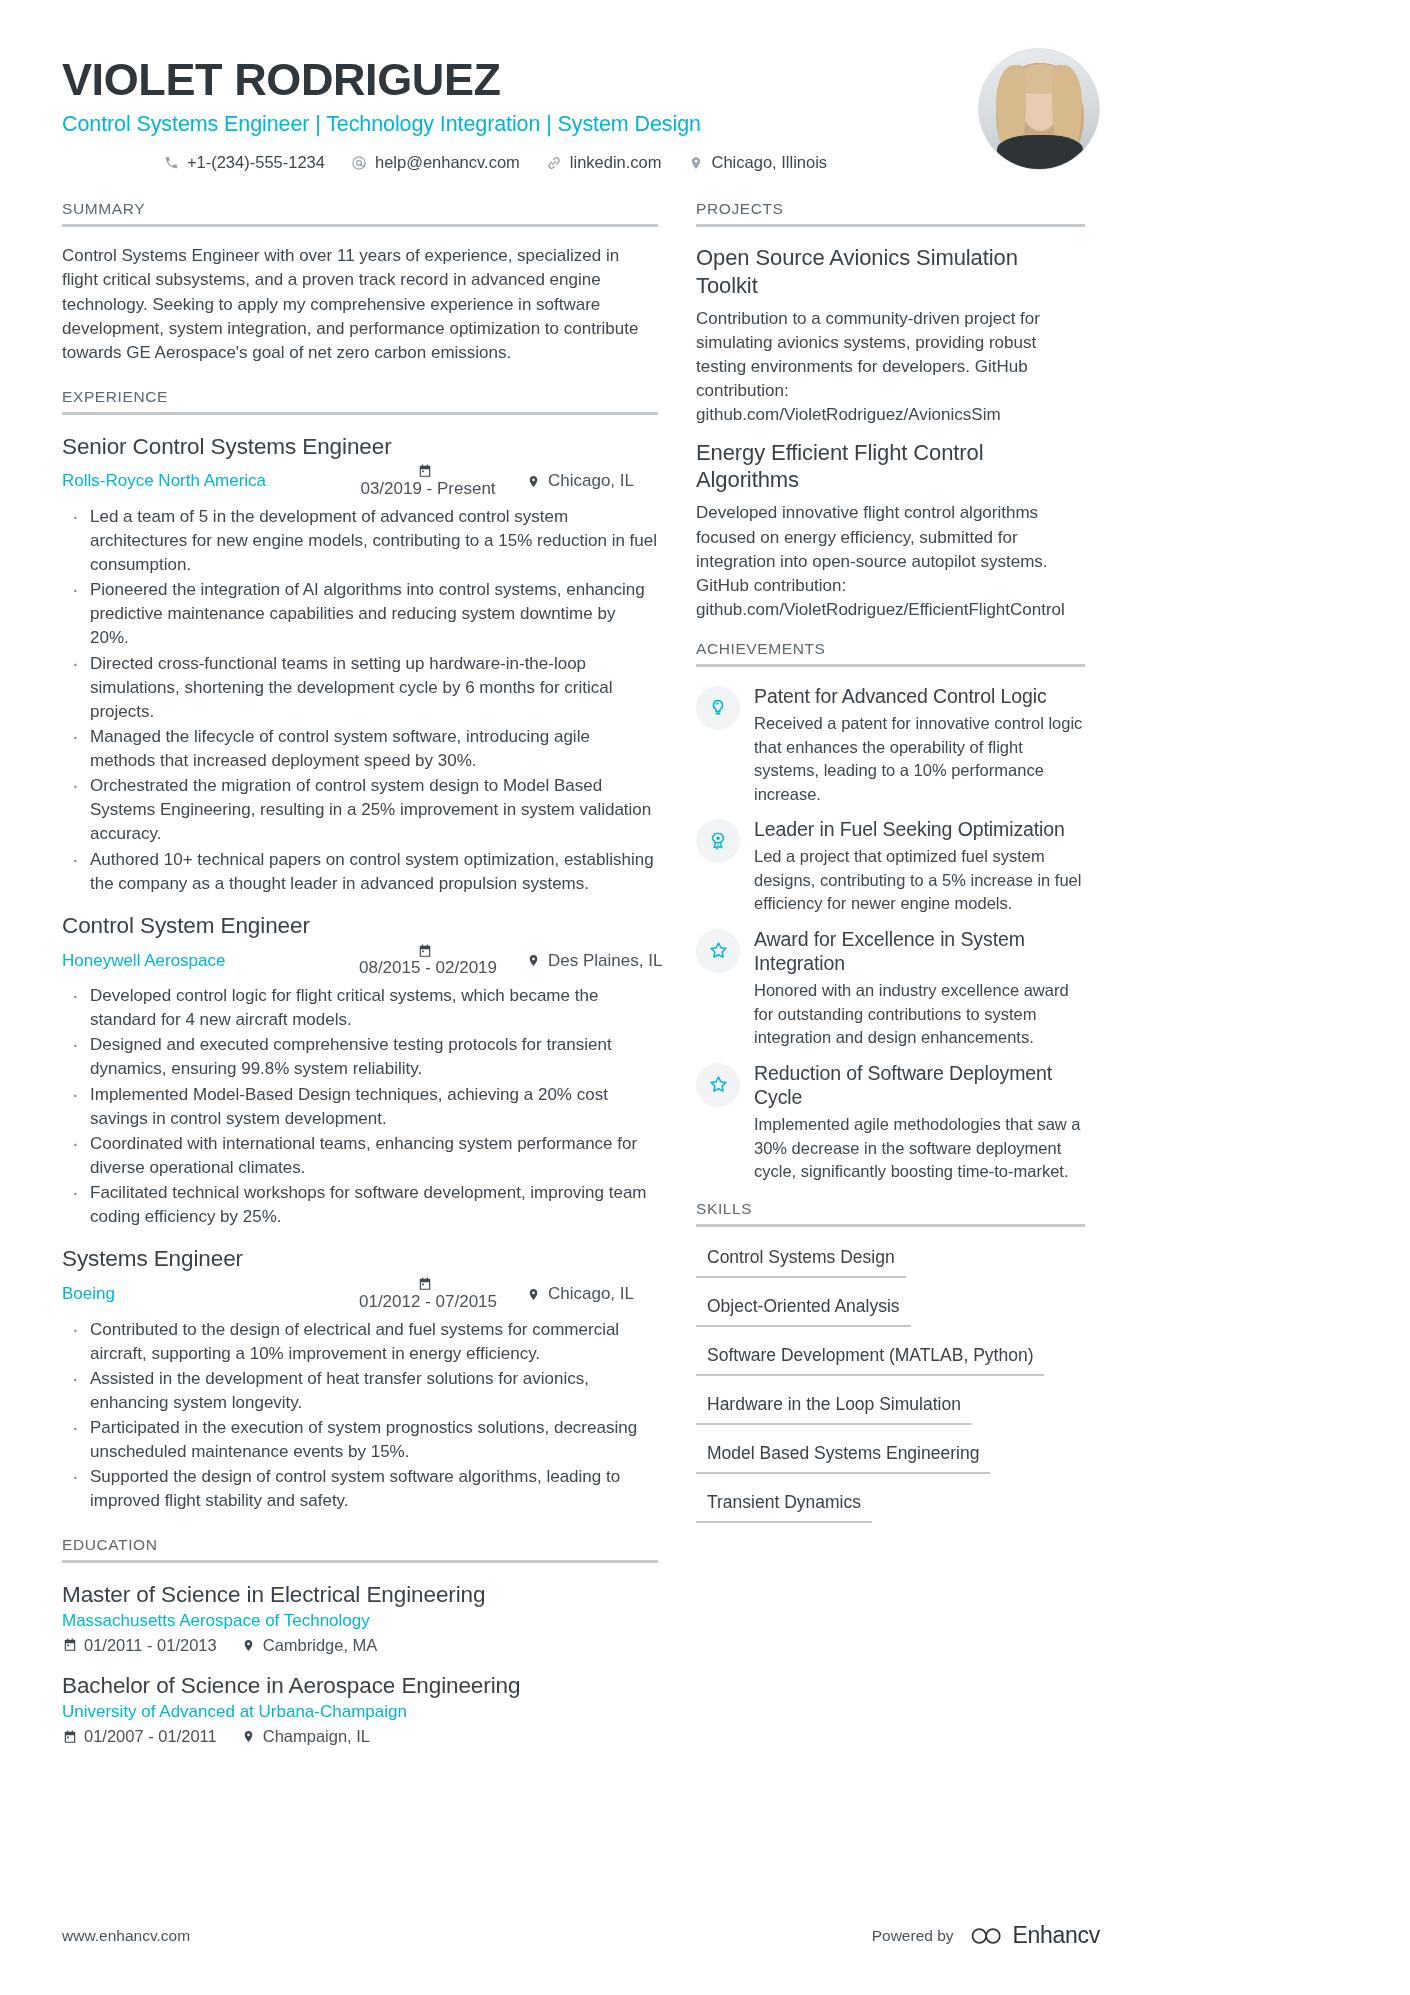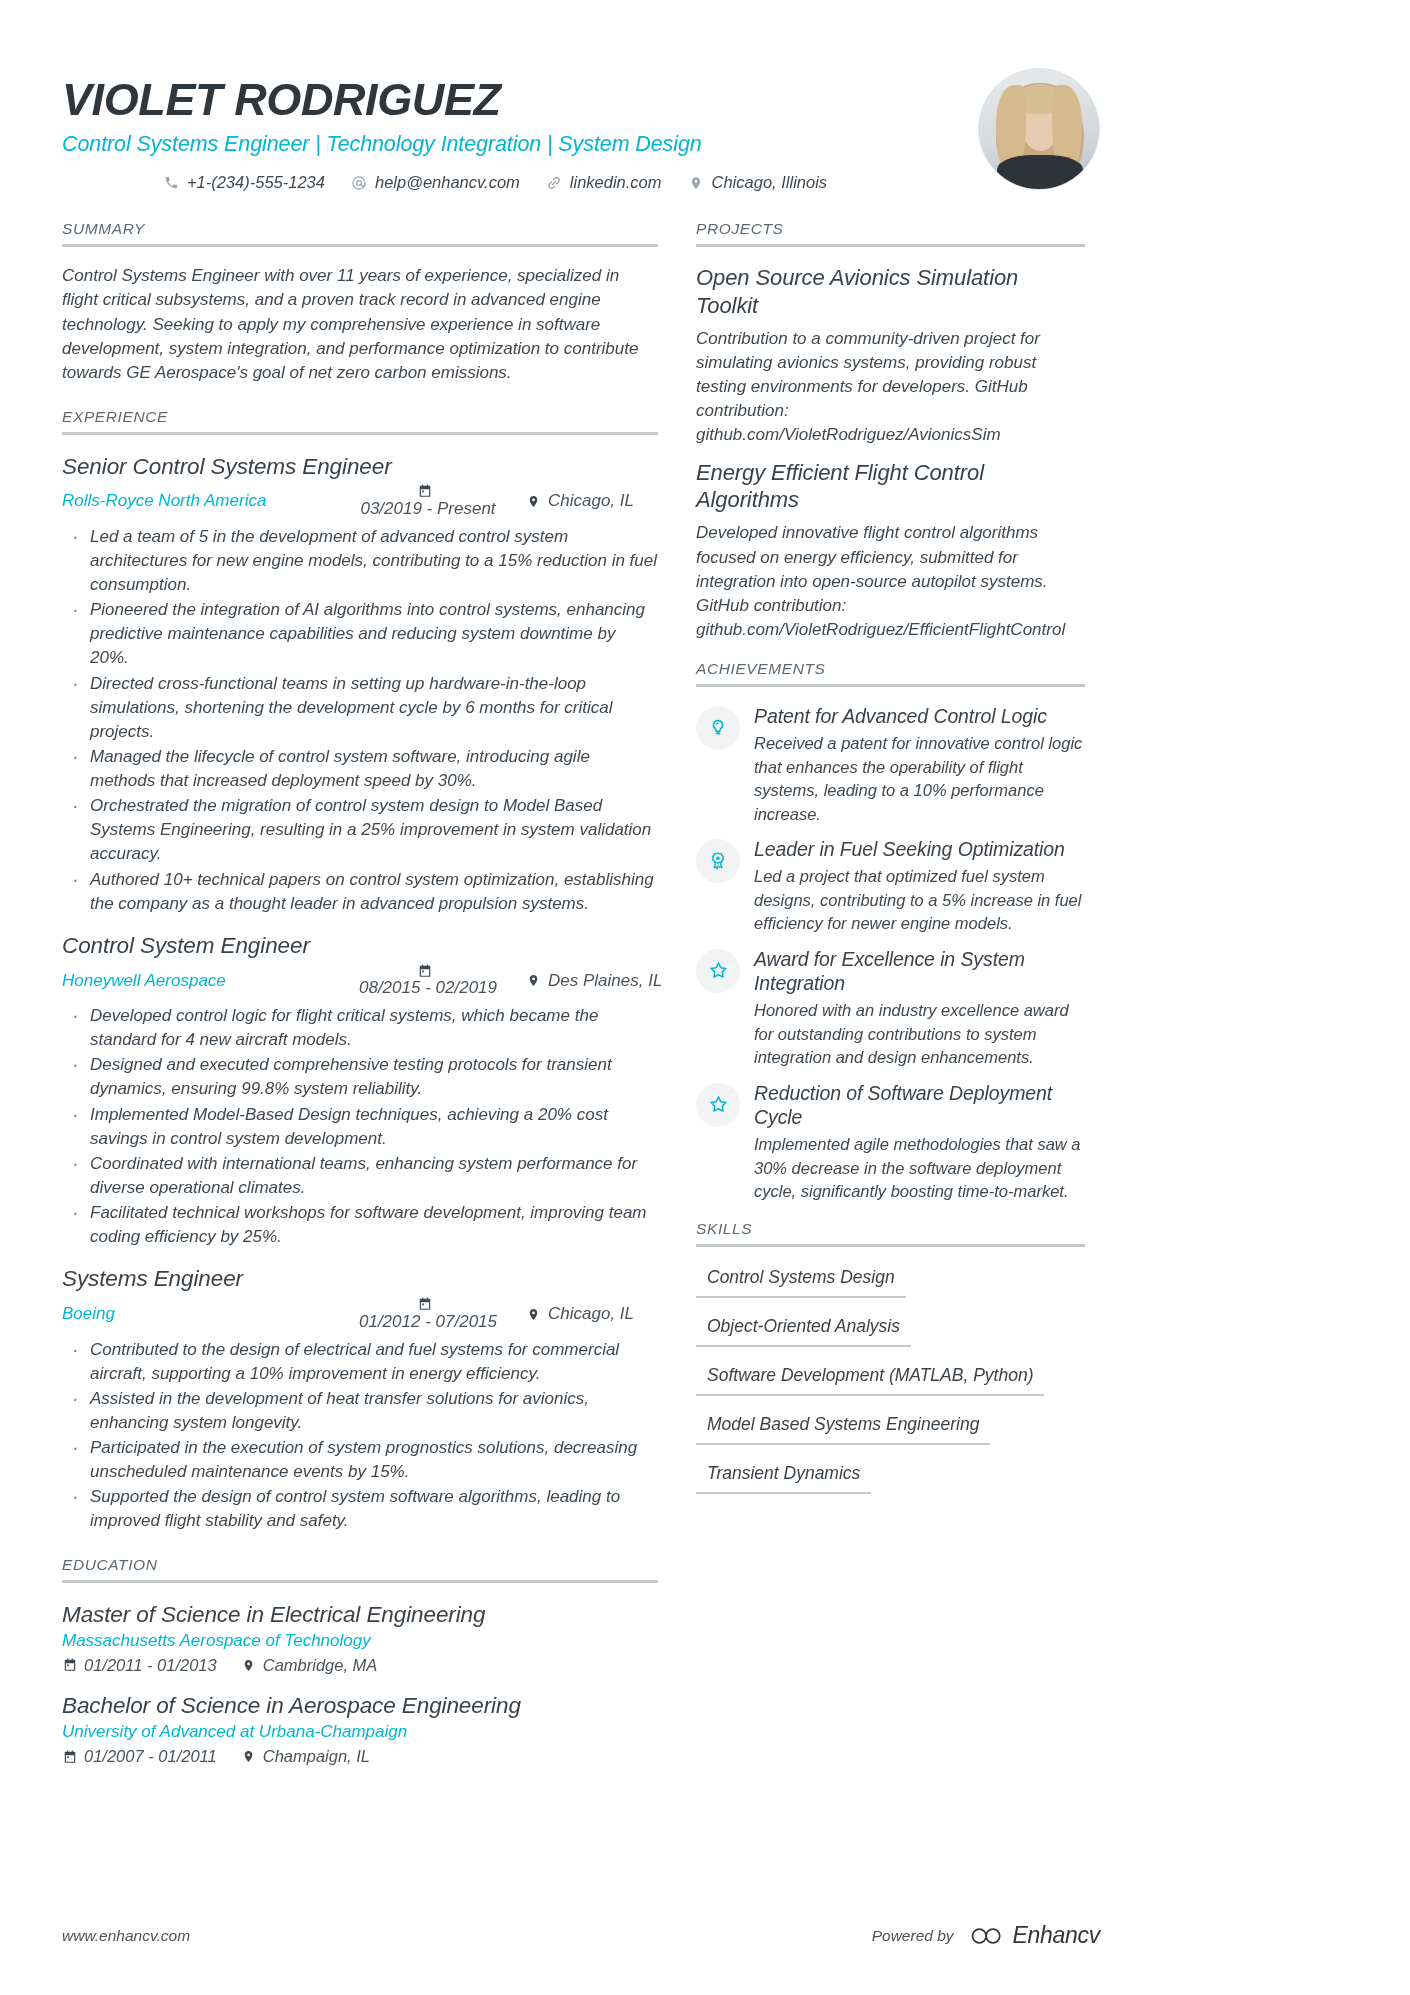--- a/index.html
+++ b/index.html
@@ -10,22 +10,21 @@
   body {
     font-family: "Liberation Sans", sans-serif;
     color: #3a4249;
     -webkit-font-smoothing: antialiased;
   }
   .page {
     position: relative;
     width: 1162px;
     min-height: 1995px;
     background: #fff;
-    padding: 66px 62px 0 62px;
-    font-style: italic;
+    padding: 46px 62px 0 62px;
   }
 
   
   .header {
     display: flex;
     align-items: flex-start;
     justify-content: space-between;
     padding-bottom: 14px;
   }
   .header-left { flex: 1 1 auto; padding-top: 10px; }
@@ -625,20 +624,21 @@
         </div>
       </div>
 
       <div class="section" style="margin-top:16px">
         <div class="section-title">SKILLS</div>
         <div class="section-rule"></div>
 
         <div class="skill-row"><span class="skill">Control Systems Design</span></div>
         <div class="skill-row"><span class="skill">Object-Oriented Analysis</span></div>
         <div class="skill-row"><span class="skill">Software Development (MATLAB, Python)</span></div>
+        <div class="skill-row"><span class="skill">Hardware in the Loop Simulation</span></div>
         <div class="skill-row"><span class="skill">Model Based Systems Engineering</span></div>
         <div class="skill-row"><span class="skill">Transient Dynamics</span></div>
       </div>
 
     </div>
   </div>
 
   <div class="footer">
     <div>www.enhancv.com</div>
     <div class="footer-right">

